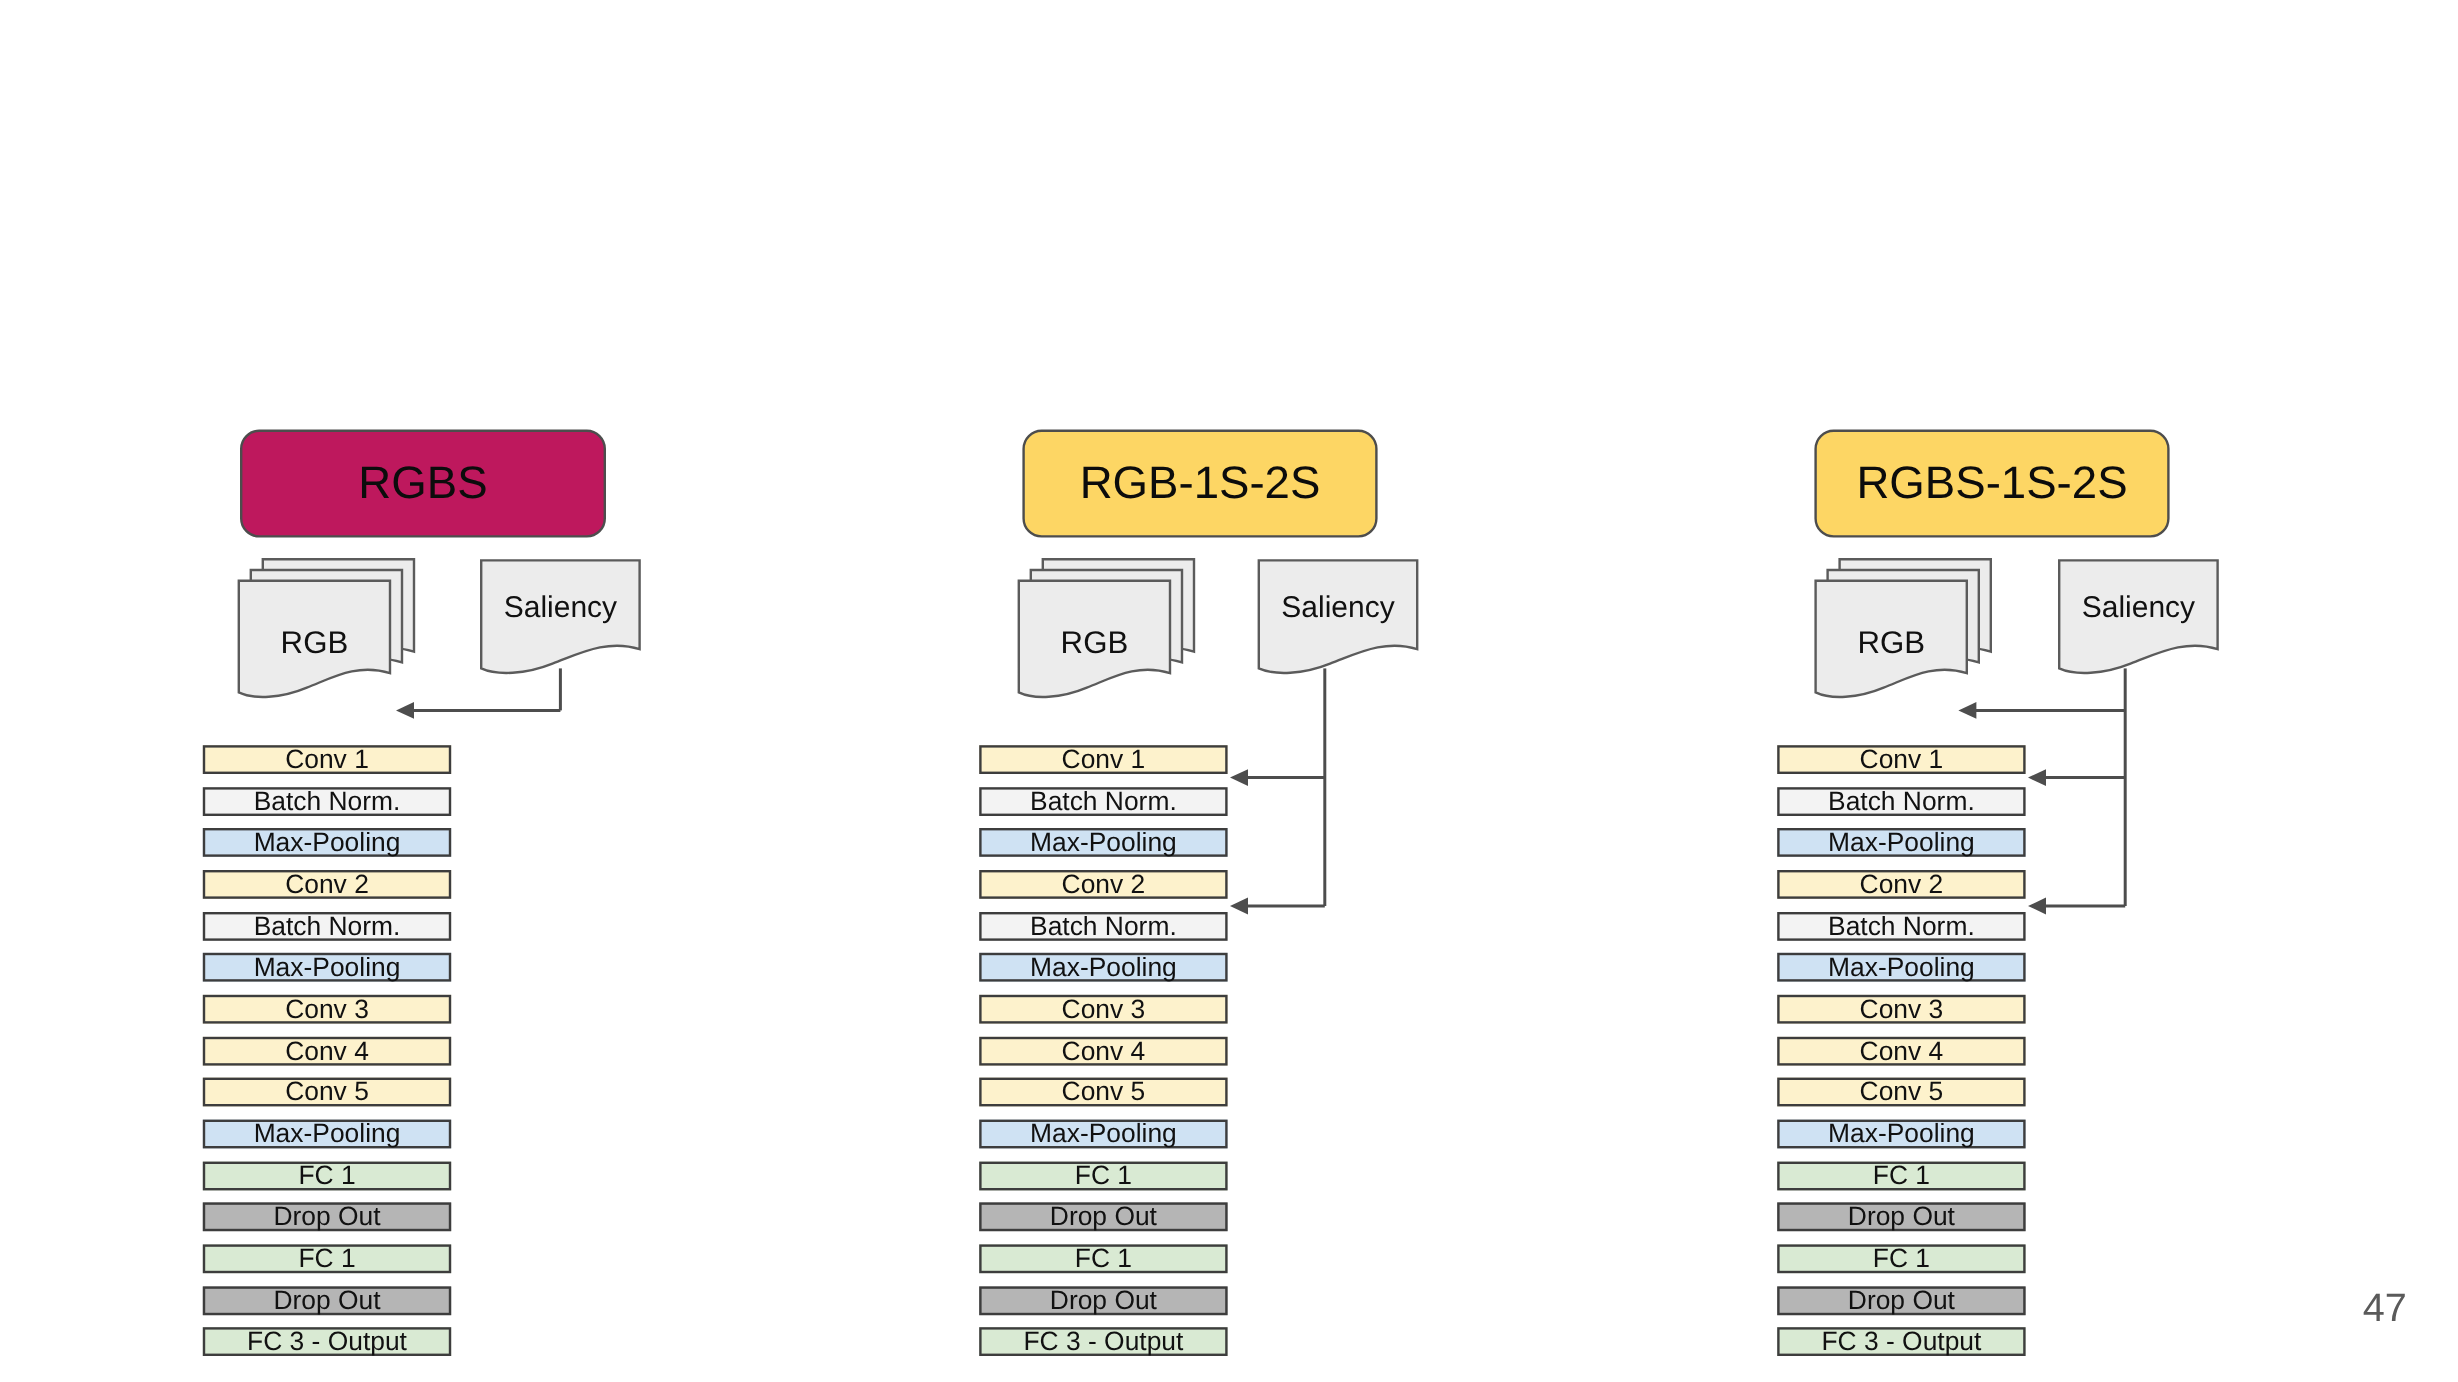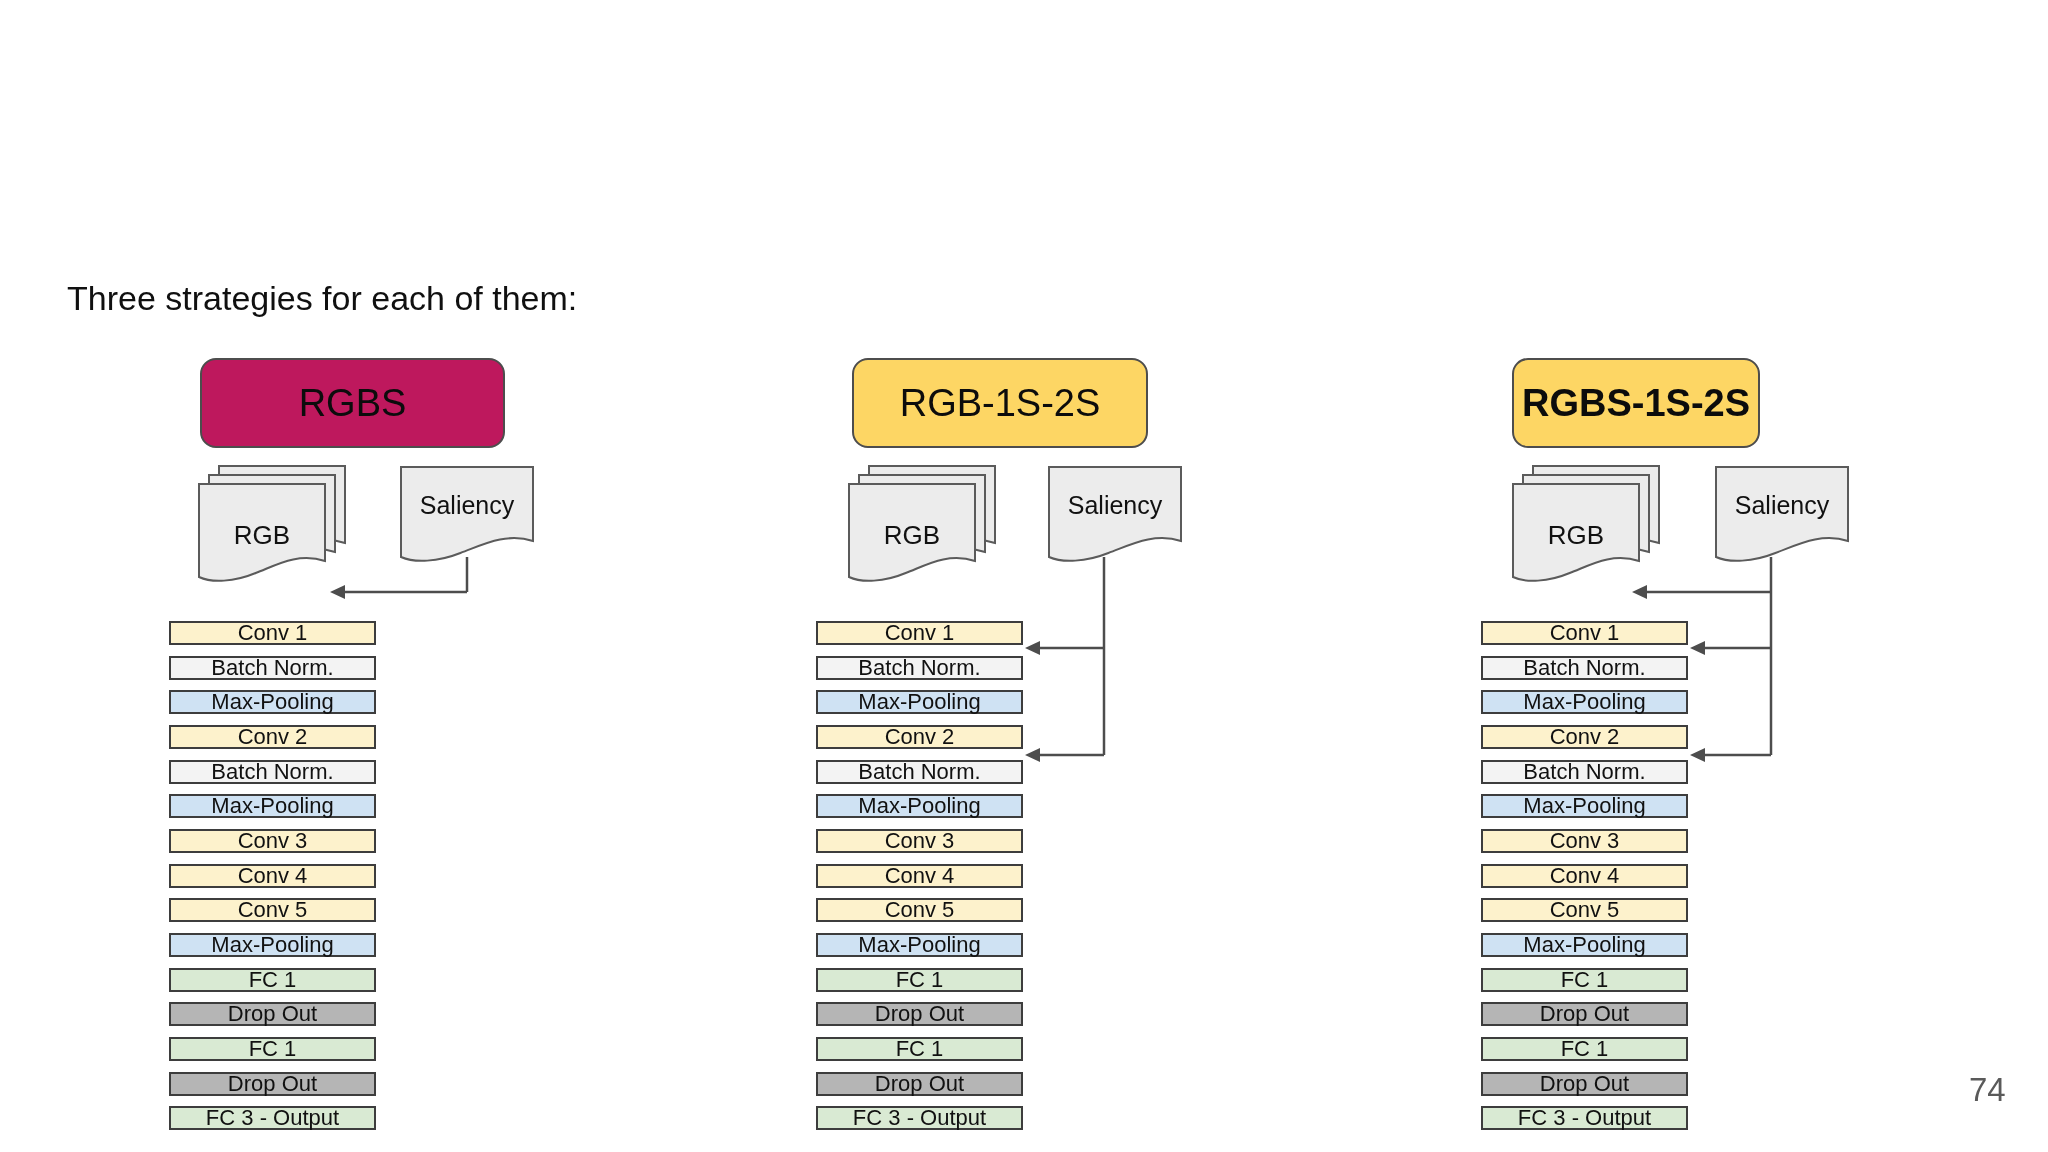--- a/index.html
+++ b/index.html
@@ -32,21 +32,20 @@
     position:absolute;width:207px;height:24px;box-sizing:border-box;
     border:2px solid #3d3d3d;
     display:flex;align-items:center;justify-content:center;
     font-size:22px;line-height:1;color:#111;white-space:nowrap;
   }
 </style>
 </head>
 <body>
 
 <div class="slide">
-  <p class="slide-subtitle">Three strategies for each of them:</p>
 
   <svg id="diagram-svg" width="2048" height="1152" viewBox="0 0 2048 1152">
       <g>
         <path d="M219,466 L345,466 L345,543 C317,534 294.6,548 275.7,555 C254.28,564 231.6,565 219,559 Z" fill="#ececec" stroke="#5b5b5b" stroke-width="2"></path>
         <path d="M209,475 L335,475 L335,552 C307,543 284.6,557 265.7,564 C244.28,573 221.6,574 209,568 Z" fill="#ececec" stroke="#5b5b5b" stroke-width="2"></path>
         <path d="M199,484 L325,484 L325,561 C297,552 274.6,566 255.7,573 C234.28,582 211.6,583 199,577 Z" fill="#ececec" stroke="#5b5b5b" stroke-width="2"></path>
         <text x="262" y="544" text-anchor="middle" font-size="26" fill="#111">RGB</text>
       </g>
       <g>
         <path d="M401,467 L533,467 L533,541 C505,532 480.2,546 460.4,553 C437.96,562 414.2,563 401,557 Z" fill="#ececec" stroke="#5b5b5b" stroke-width="2"></path>
@@ -126,33 +125,33 @@
         <div class="layer-row" style="left: 816px; top: 864px; background: rgb(253, 242, 204); border-color: rgb(61, 61, 61);">Conv 4</div>
         <div class="layer-row" style="left: 816px; top: 898px; background: rgb(253, 242, 204); border-color: rgb(61, 61, 61);">Conv 5</div>
         <div class="layer-row" style="left: 816px; top: 933px; background: rgb(207, 226, 243); border-color: rgb(61, 61, 61);">Max-Pooling</div>
         <div class="layer-row" style="left: 816px; top: 968px; background: rgb(217, 234, 211); border-color: rgb(61, 61, 61);">FC 1</div>
         <div class="layer-row" style="left: 816px; top: 1002px; background: rgb(181, 181, 181); border-color: rgb(61, 61, 61);">Drop Out</div>
         <div class="layer-row" style="left: 816px; top: 1037px; background: rgb(217, 234, 211); border-color: rgb(61, 61, 61);">FC 1</div>
         <div class="layer-row" style="left: 816px; top: 1072px; background: rgb(181, 181, 181); border-color: rgb(61, 61, 61);">Drop Out</div>
         <div class="layer-row" style="left: 816px; top: 1106px; background: rgb(217, 234, 211); border-color: rgb(61, 61, 61);">FC 3 - Output</div>
       </div>
       <div>
-        <div class="hdr" style="left: 1512px; width: 248px; background: rgb(253, 214, 100); border-color: rgb(77, 77, 77); font-weight: bold;">RGBS-1S-2S</div>
+        <div class="hdr" style="left: 1512px; width: 296px; background: rgb(253, 214, 100); border-color: rgb(77, 77, 77);">RGBS-1S-2S</div>
         <div class="layer-row" style="left: 1481px; top: 621px; background: rgb(253, 242, 204); border-color: rgb(61, 61, 61);">Conv 1</div>
         <div class="layer-row" style="left: 1481px; top: 656px; background: rgb(243, 243, 243); border-color: rgb(61, 61, 61);">Batch Norm.</div>
         <div class="layer-row" style="left: 1481px; top: 690px; background: rgb(207, 226, 243); border-color: rgb(61, 61, 61);">Max-Pooling</div>
         <div class="layer-row" style="left: 1481px; top: 725px; background: rgb(253, 242, 204); border-color: rgb(61, 61, 61);">Conv 2</div>
         <div class="layer-row" style="left: 1481px; top: 760px; background: rgb(243, 243, 243); border-color: rgb(61, 61, 61);">Batch Norm.</div>
         <div class="layer-row" style="left: 1481px; top: 794px; background: rgb(207, 226, 243); border-color: rgb(61, 61, 61);">Max-Pooling</div>
         <div class="layer-row" style="left: 1481px; top: 829px; background: rgb(253, 242, 204); border-color: rgb(61, 61, 61);">Conv 3</div>
         <div class="layer-row" style="left: 1481px; top: 864px; background: rgb(253, 242, 204); border-color: rgb(61, 61, 61);">Conv 4</div>
         <div class="layer-row" style="left: 1481px; top: 898px; background: rgb(253, 242, 204); border-color: rgb(61, 61, 61);">Conv 5</div>
         <div class="layer-row" style="left: 1481px; top: 933px; background: rgb(207, 226, 243); border-color: rgb(61, 61, 61);">Max-Pooling</div>
         <div class="layer-row" style="left: 1481px; top: 968px; background: rgb(217, 234, 211); border-color: rgb(61, 61, 61);">FC 1</div>
         <div class="layer-row" style="left: 1481px; top: 1002px; background: rgb(181, 181, 181); border-color: rgb(61, 61, 61);">Drop Out</div>
         <div class="layer-row" style="left: 1481px; top: 1037px; background: rgb(217, 234, 211); border-color: rgb(61, 61, 61);">FC 1</div>
         <div class="layer-row" style="left: 1481px; top: 1072px; background: rgb(181, 181, 181); border-color: rgb(61, 61, 61);">Drop Out</div>
         <div class="layer-row" style="left: 1481px; top: 1106px; background: rgb(217, 234, 211); border-color: rgb(61, 61, 61);">FC 3 - Output</div>
       </div>
     </div>
 
-  <span class="page-number" style="color: rgb(90, 90, 90);">74</span>
+  <span class="page-number" style="color: rgb(90, 90, 90);">47</span>
 </div>
 
 </body></html>

